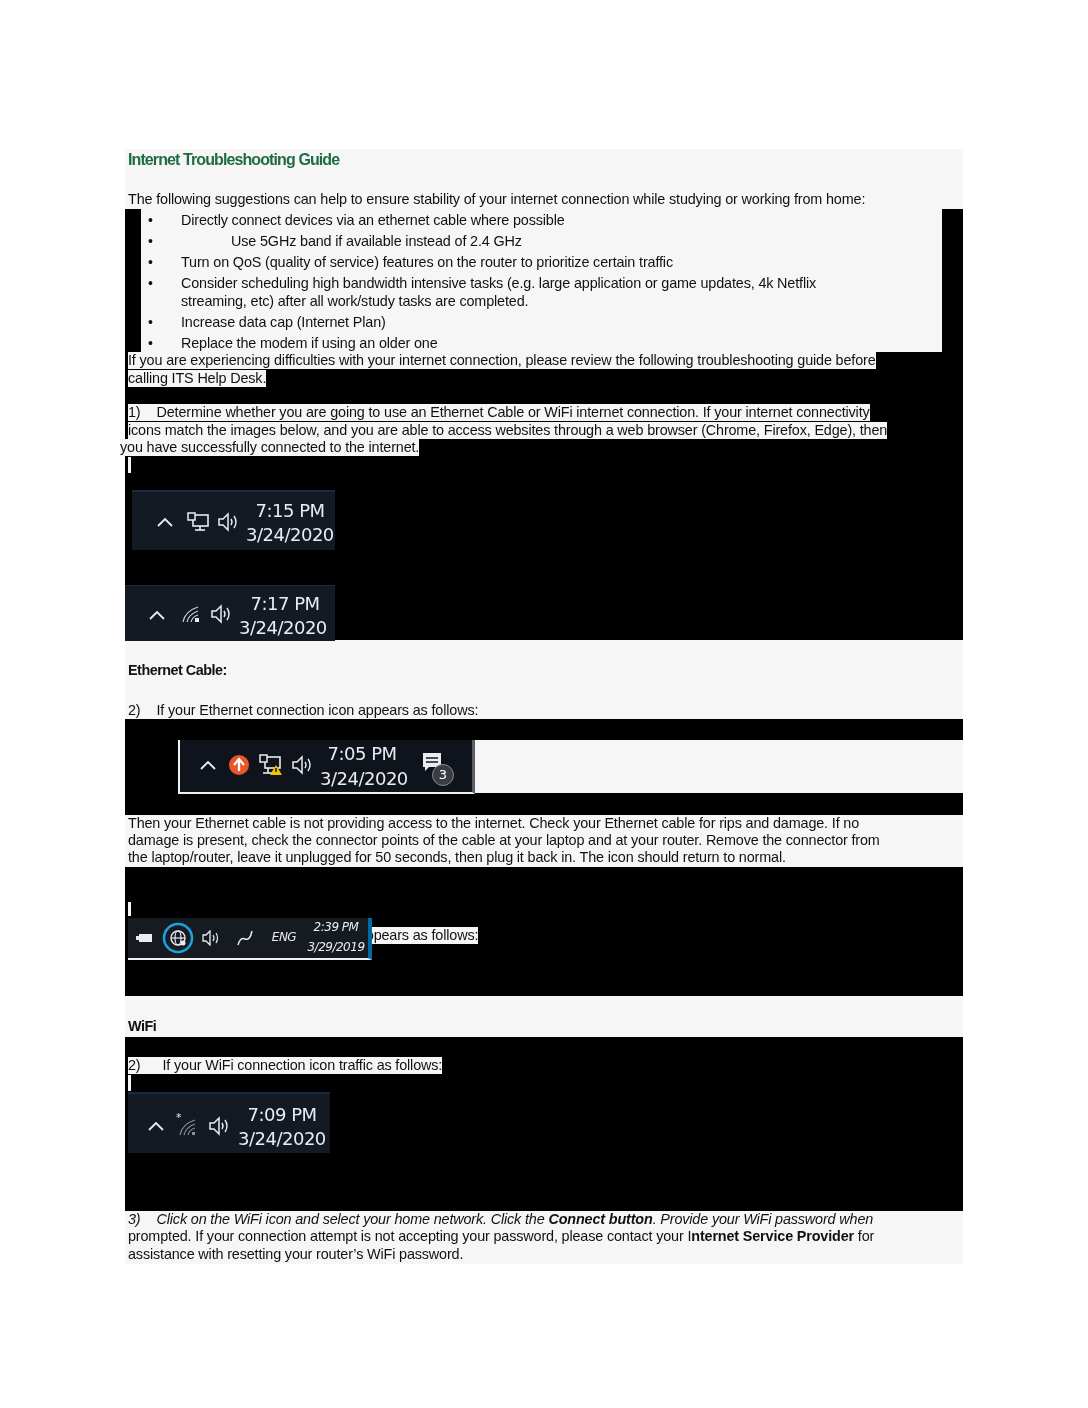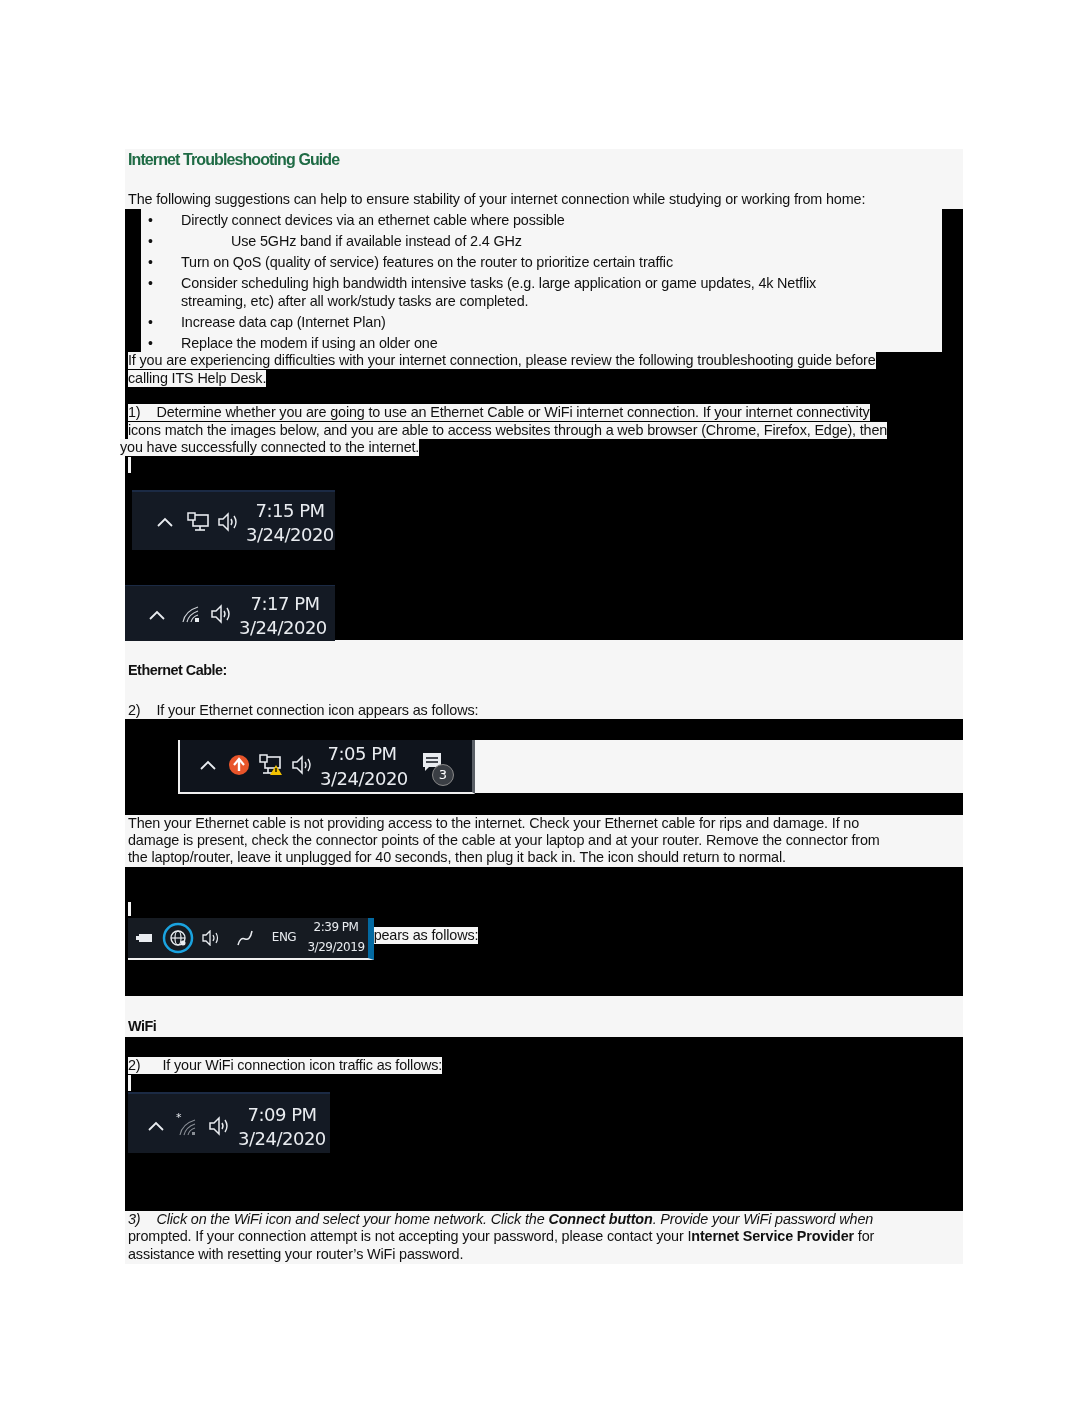--- a/index.html
+++ b/index.html
@@ -144,28 +144,28 @@
       <line x1="4" y1="6" x2="16" y2="6" stroke="#0f141c" stroke-width="1.5"></line>
       <line x1="4" y1="10" x2="16" y2="10" stroke="#0f141c" stroke-width="1.5"></line>
     </svg>
   <div class="abs" style="left:252px;top:24px;width:20px;height:20px;border-radius:50%;background:#3a3e44;border:1px solid #888;color:#fff;font-size:13px;line-height:20px;text-align:center;font-family:'DejaVu Sans',sans-serif;">
     <span>3</span>
   </div>
 </div>
 
 <div class="abs txt" style="left:128px;top:815px;">Then your Ethernet cable is not providing access to the internet. Check your Ethernet cable for rips and damage. If no</div>
 <div class="abs txt" style="left:128px;top:832px;">damage is present, check the connector points of the cable at your laptop and at your router. Remove the connector from</div>
-<div class="abs txt" style="left:128px;top:849px;">the laptop/router, leave it unplugged for 40 seconds, then plug it back in. The icon should return to normal.</div>
+<div class="abs txt" style="left:128px;top:849px;">the laptop/router, leave it unplugged for 50 seconds, then plug it back in. The icon should return to normal.</div>
 
 <div class="abs txt hl" style="left:128px;top:884px;margin-top:43px;">
   <span>3)</span><span style="display:inline-block;width:16px;"></span><span>If your Ethernet connection icon appears as follows:</span>
 </div>
 <div class="abs" style="left:128px;top:902px;width:3px;height:14px;background:#f6f6f6;"></div>
 
-<div class="abs tray" style="left:128px;top:918px;width:240px;height:40px;border-right:6px solid #0369a1;border-bottom:2px solid #f0f0f0;background:#161b22;">
+<div class="abs tray" style="left:128px;top:918px;width:240px;height:40px;border-right:4px solid #0369a1;border-bottom:2px solid #f0f0f0;background:#161b22;font-style:italic;">
   <svg width="18" height="12" style="left:8px;top:14px;">
       <rect x="3" y="2" width="13" height="8" fill="#e9ecf0"></rect>
       <rect x="0" y="4" width="3" height="4" fill="#e9ecf0"></rect>
     </svg>
   <svg width="32" height="32" style="left:34px;top:4px;">
       <circle cx="16" cy="16" r="14" fill="none" stroke="#1aa3e0" stroke-width="2.5"></circle>
       <circle cx="16" cy="16" r="7" fill="none" stroke="#e9ecf0" stroke-width="1.4"></circle>
       <ellipse cx="16" cy="16" rx="3" ry="7" fill="none" stroke="#e9ecf0" stroke-width="1.2"></ellipse>
       <line x1="9" y1="16" x2="23" y2="16" stroke="#e9ecf0" stroke-width="1.2"></line>
       <circle cx="21" cy="21" r="2.5" fill="#e9ecf0"></circle>

